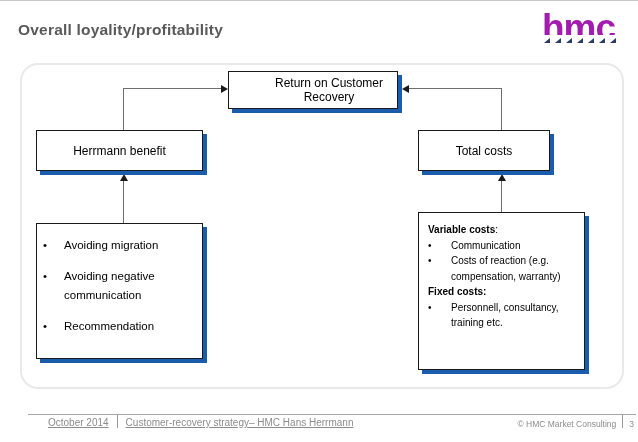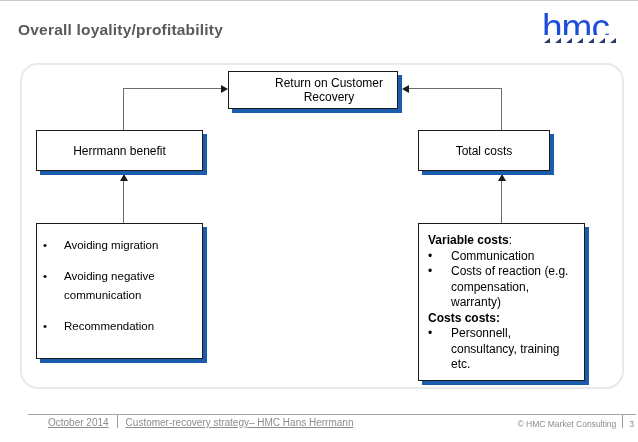--- a/index.html
+++ b/index.html
@@ -10,21 +10,21 @@
   }
   
   .title {
     position:absolute; left:18px; top:20px; font-size:15.5px; font-weight:bold;
     color:#595959; letter-spacing:.2px;
   }
   
   .logo { position:absolute; left:542px; top:10px; width:86px; }
   .logo-text-clip { height:24px; overflow:hidden; }
   .logo-text {
-    font-size:37px; line-height:33px; font-weight:normal; color:#1d4ed8;
+    font-size:37px; line-height:33px; font-weight:bold; color:#a21caf;
     letter-spacing:-1px; display:block;
   }
   .logo-dots { display:flex; gap:5px; margin-top:3px; margin-left:2px; }
   .logo-dots i {
     width:6px; height:5px; background:#2b3a67; display:block;
     clip-path:polygon(0 100%, 100% 0, 100% 100%);
   }
   
   .canvas-frame {
     position:absolute; left:20px; top:62px; width:600px; height:322px;
@@ -35,22 +35,22 @@
     position:absolute; background:#fff; border:1.5px solid #1a1a1a;
     box-shadow:4px 4px 0 0 #1a5dad; box-sizing:border-box; color:#000;
   }
   .dbox.label { display:flex; align-items:center; justify-content:center;
     text-align:center; font-size:12px; line-height:14px; }
   .box-top   { left:228px; top:70px;  width:170px; height:38px;padding-left:32px; }
   .box-left  { left:36px;  top:129px; width:167px; height:41px; }
   .box-right { left:418px; top:129px; width:132px; height:41px; }
   .box-left-detail  { left:36px;  top:222px; width:167px; height:136px;
     padding:12px 6px 0 6px; font-size:11.5px; }
-  .box-right-detail { left:418px; top:222px; width:167px; height:158px;
-    padding:9px 6px 0 9px; font-size:12px; line-height:15.5px; }
+  .box-right-detail { left:418px; top:211px; width:167px; height:158px;
+    padding:9px 6px 0 9px; font-size:10px; line-height:15.5px; }
   .li { display:flex; }
   .box-left-detail .li { line-height:19px; margin-bottom:12px; }
   .box-left-detail .marker { width:21px; flex:none; }
   .box-right-detail .marker { width:23px; flex:none; }
   .heading-bold { font-weight:bold; }
   
   .line { position:absolute; background:#6e6e6e; }
   .arrow { position:absolute; width:0; height:0; }
   .arrow.right { border-top:4px solid transparent; border-bottom:4px solid transparent;
     border-left:7px solid #1a1a1a; }
@@ -140,21 +140,21 @@
       <span class="heading-bold">Variable costs</span><span>:</span>
     </div>
     <div class="li">
       <span class="marker">•</span>
       <span>Communication</span>
     </div>
     <div class="li">
       <span class="marker">•</span>
       <span>Costs of reaction (e.g. compensation, warranty)</span>
     </div>
-    <div class="heading-bold">Costs costs:</div>
+    <div class="heading-bold">Fixed costs:</div>
     <div class="li">
       <span class="marker">•</span>
       <span>Personnell, consultancy, training etc.</span>
     </div>
   </div>
 
   <div class="footer-rule"></div>
   <div class="footer-left">
     <span>October 2014</span>
     <span class="vbar"></span>

